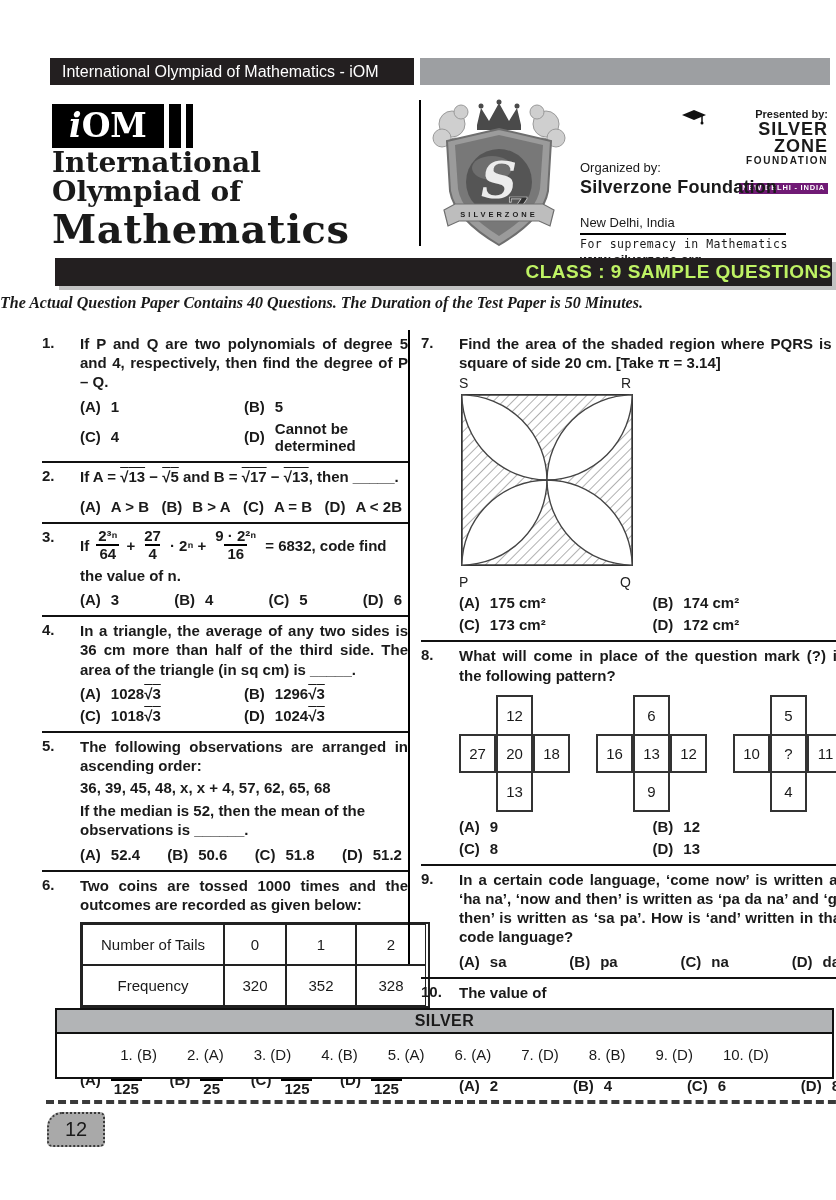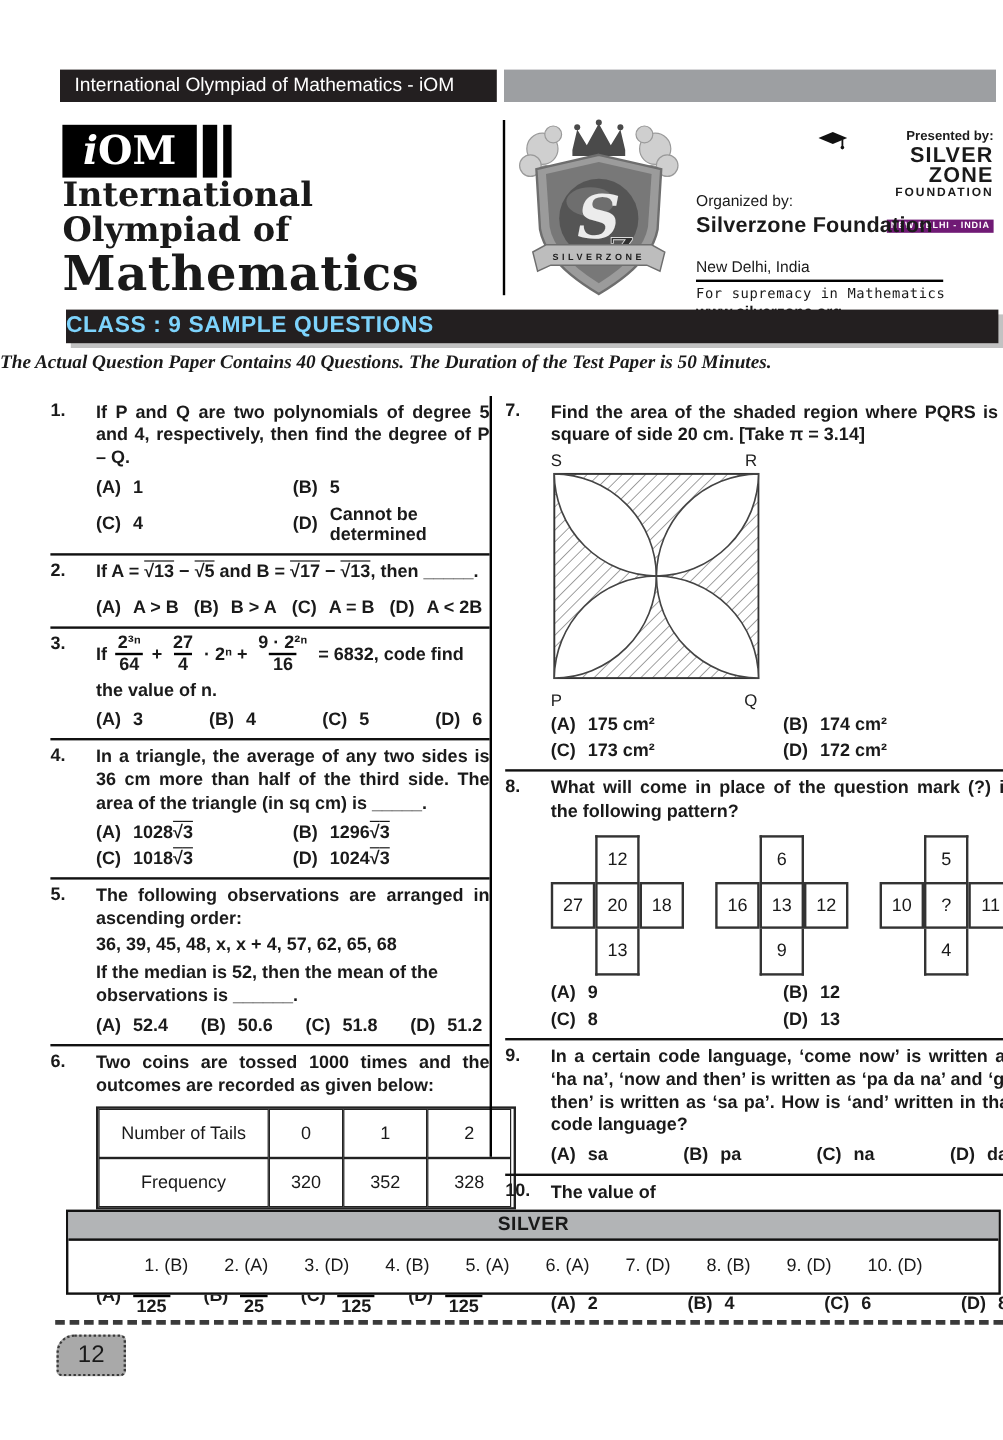--- a/index.html
+++ b/index.html
@@ -42,22 +42,22 @@
   
   .orgblock{position:absolute;left:580px;top:160px;width:206px;}
   .o-lbl{font-size:13px;}
   .o-name{font-size:18px;font-weight:bold;margin-top:2px;letter-spacing:0.2px;}
   .o-city{font-size:13px;margin-top:17px;}
   .o-rule{border-top:2px solid #000;margin:3px 0 2px;}
   .o-tag{font-family:"DejaVu Sans Mono",monospace;font-size:11.5px;letter-spacing:0.5px;white-space:nowrap;}
   .o-web{font-size:13px;font-weight:bold;margin-top:1px;}
 
   
-  .class-bar{position:absolute;top:258px;left:55px;right:52px;background:#231f20;color:#7dd3fc;
-             text-align:left;font-weight:bold;font-size:19px;letter-spacing:0.5px;
+  .class-bar{position:absolute;top:258px;left:55px;right:52px;background:#231f20;color:#bef264;
+             text-align:right;font-weight:bold;font-size:19px;letter-spacing:0.5px;
              padding:3px 0;box-shadow:4px 4px 0 #c2c2c2;}
   .note{position:absolute;top:294px;left:0;right:0;text-align:left;
         font-family:"Liberation Serif",serif;font-style:italic;font-weight:bold;font-size:16px;}
 
   
   .questions{position:absolute;top:330px;left:42px;right:38px;display:flex;}
   .col-left{width:366px;}
   .col-div{width:2px;background:#000;height:634px;}
   .col-right{flex:1;padding-left:11px;}
   .q{display:flex;margin-top:4px;}

